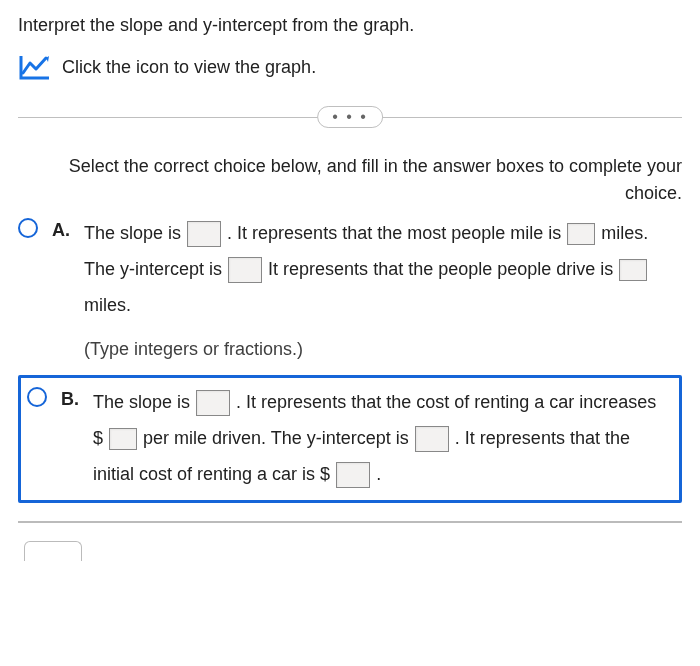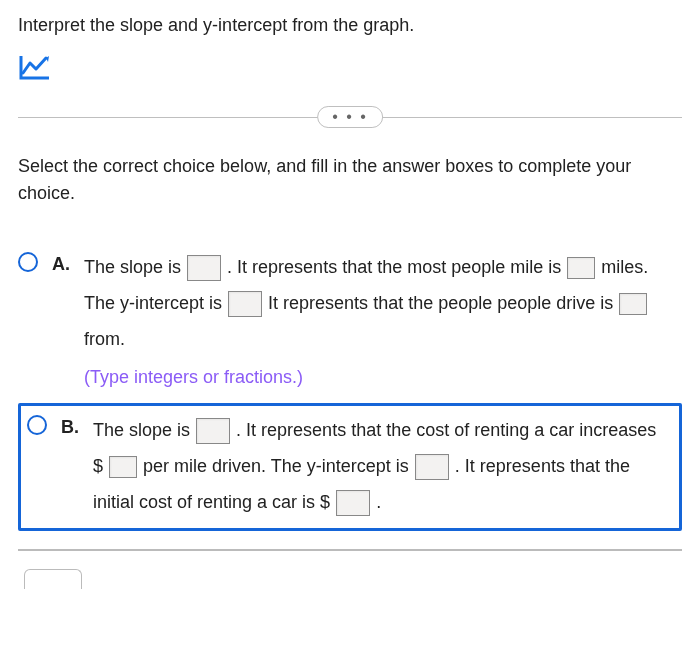--- a/index.html
+++ b/index.html
@@ -46,21 +46,21 @@
       background: #fff;
       border: 1px solid #bfbfbf;
       border-radius: 14px;
       padding: 2px 14px;
       font-size: 16px;
       color: #666;
       letter-spacing: 2px;
       line-height: 1;
       cursor: pointer;
     }
-    .instruction { margin-bottom: 42px; }
+    .instruction { margin-bottom: 8px; text-align: right; }
     .choice-row { display: flex; align-items: flex-start; margin-bottom: 8px; }
     .radio-col { width: 34px; flex: 0 0 34px; padding-top: 3px; }
     .radio-circle {
       width: 20px; height: 20px;
       border: 2px solid #1565d8;
       border-radius: 50%;
       display: inline-block;
       cursor: pointer;
     }
     .letter-col {
@@ -73,23 +73,23 @@
       display: inline-block;
       width: 34px; height: 26px;
       border: 1px solid #888;
       background: #f3f2f1;
       vertical-align: middle;
       margin: 0 1px;
       box-shadow: inset 1px 1px 2px rgba(0,0,0,0.05);
     }
     .answer-box.small { width: 28px; height: 22px; }
     .hint {
-      color: #8b5cf6;
+      color: #404040;
       display: block;
-      margin-top: 2px;
+      margin-top: 8px;
     }
     .selected-box {
       border: 3px solid #1565d8;
       border-radius: 2px;
       padding: 6px 8px 8px 6px;
       margin-top: 4px;
     }
     .bottom-rule {
       border-top: 2px solid #bbb;
       margin-top: 18px;
@@ -109,20 +109,21 @@
 <div class="question-intro">Interpret the slope and y-intercept from the graph.</div>
 
 <div class="graph-link-row">
   <span class="graph-icon">
     <svg viewBox="0 0 34 28" width="34" height="28">
       <polyline points="3,3 3,25 31,25" fill="none" stroke="#1773e6" stroke-width="3"></polyline>
       <polyline points="5,20 12,10 18,16 28,5" fill="none" stroke="#1773e6" stroke-width="3" stroke-linejoin="round" stroke-linecap="round"></polyline>
       <polygon points="28,5 31,3 30,9" fill="#1773e6"></polygon>
     </svg>
   </span>
+  <span>Click the icon to view the graph.</span>
 </div>
 
 <div class="divider-row">
   <div class="divider-line"></div>
   <div class="ellipsis-pill">• • •</div>
 </div>
 
 <div class="instruction">Select the correct choice below, and fill in the answer boxes to complete your choice.</div>
 
 <div class="choice-row">
@@ -132,21 +133,21 @@
   <div class="letter-col">A.</div>
   <div class="choice-text">
     <span>The slope is </span>
     <span class="answer-box"></span>
     <span>. It represents that the most people mile is </span>
     <span class="answer-box small"></span>
     <span>miles. The y-intercept is </span>
     <span class="answer-box"></span>
     <span>It represents that the people people drive is </span>
     <span class="answer-box small"></span>
-    <span>from.</span>
+    <span>miles.</span>
     <span class="hint">(Type integers or fractions.)</span>
   </div>
 </div>
 
 <div class="selected-box">
   <div class="choice-row" style="margin-bottom:0;">
     <div class="radio-col">
       <span class="radio-circle"></span>
     </div>
     <div class="letter-col">B.</div>

